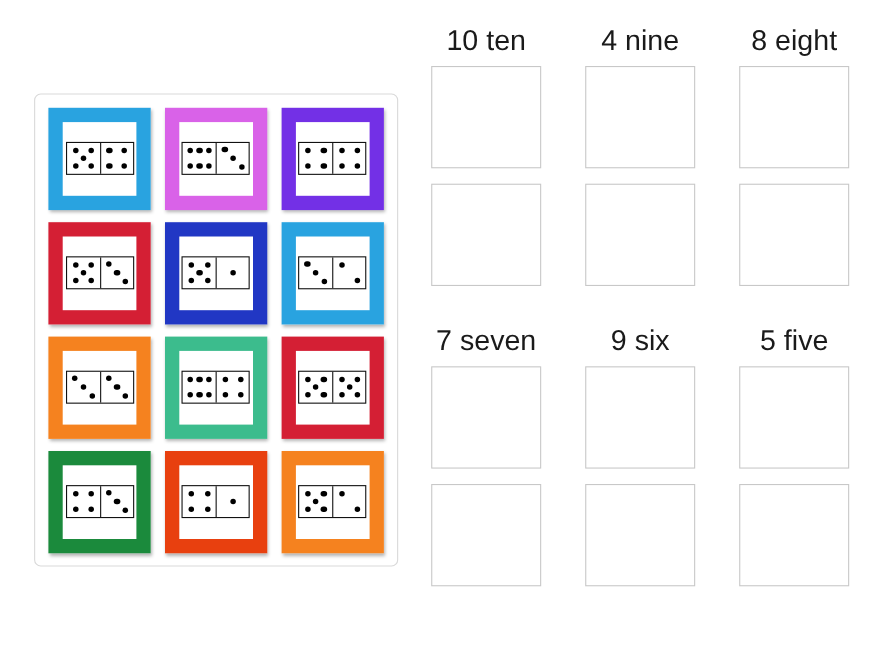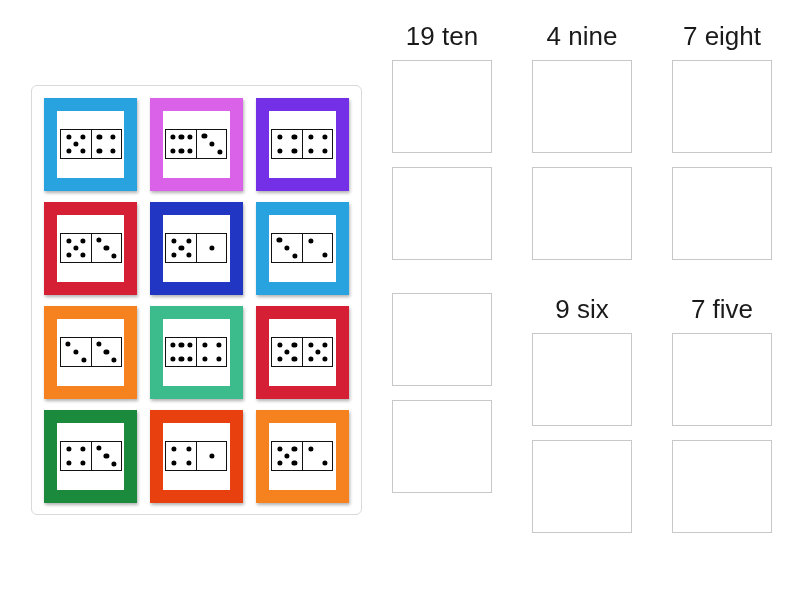--- a/index.html
+++ b/index.html
@@ -349,57 +349,58 @@
               </div>
             </div>
           </div>
         </div>
       </div>
   </div>
 
   <div class="board">
     <div class="cat-row first">
         <div>
-          <div class="cat-title">19 ten</div>
+          <div class="cat-title">10 ten</div>
           <div class="slot-stack">
             <div class="slot"></div>
             <div class="slot"></div>
           </div>
         </div>
         <div>
           <div class="cat-title">4 nine</div>
           <div class="slot-stack">
             <div class="slot"></div>
             <div class="slot"></div>
           </div>
         </div>
         <div>
-          <div class="cat-title">7 eight</div>
+          <div class="cat-title">8 eight</div>
           <div class="slot-stack">
             <div class="slot"></div>
             <div class="slot"></div>
           </div>
         </div>
       </div>
     <div class="cat-row second">
         <div>
+          <div class="cat-title">7 seven</div>
           <div class="slot-stack">
             <div class="slot"></div>
             <div class="slot"></div>
           </div>
         </div>
         <div>
           <div class="cat-title">9 six</div>
           <div class="slot-stack">
             <div class="slot"></div>
             <div class="slot"></div>
           </div>
         </div>
         <div>
-          <div class="cat-title">7 five</div>
+          <div class="cat-title">5 five</div>
           <div class="slot-stack">
             <div class="slot"></div>
             <div class="slot"></div>
           </div>
         </div>
       </div>
   </div>
 
 </div>
 

